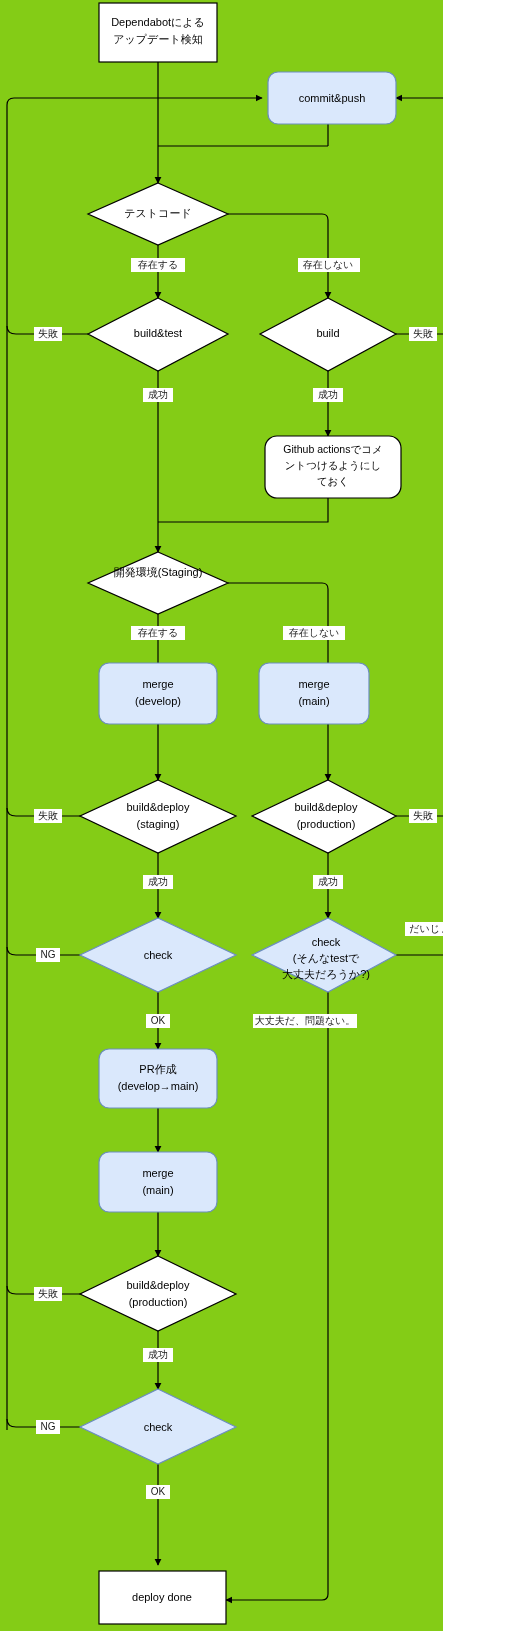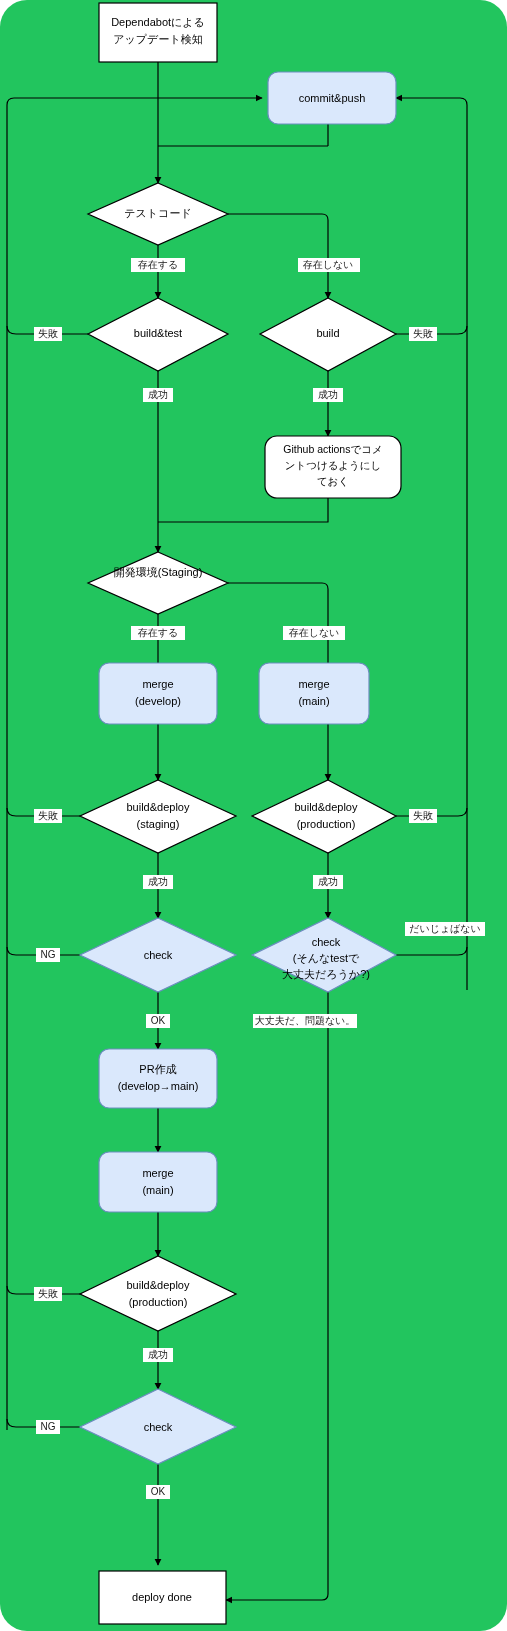--- a/index.html
+++ b/index.html
@@ -5,25 +5,24 @@
   html, body {
     margin: 0;
     padding: 0;
     background: #ffffff;
   }
   body {
     font-family: "Liberation Sans", "DejaVu Sans", sans-serif;
   }
   #flow-root {
     position: relative;
-    width: 507px;
+    width: 443px;
     height: 1631px;
     overflow: hidden;
-    background: #22c55e;
-    border-radius: 27px;
+    background: #84cc16;
   }
   svg.flow-canvas {
     display: block;
     width: 507px;
     height: 1631px;
   }
   .node-label {
     font-family: "Liberation Sans", "DejaVu Sans", sans-serif;
     font-size: 11px;
     fill: #000000;

